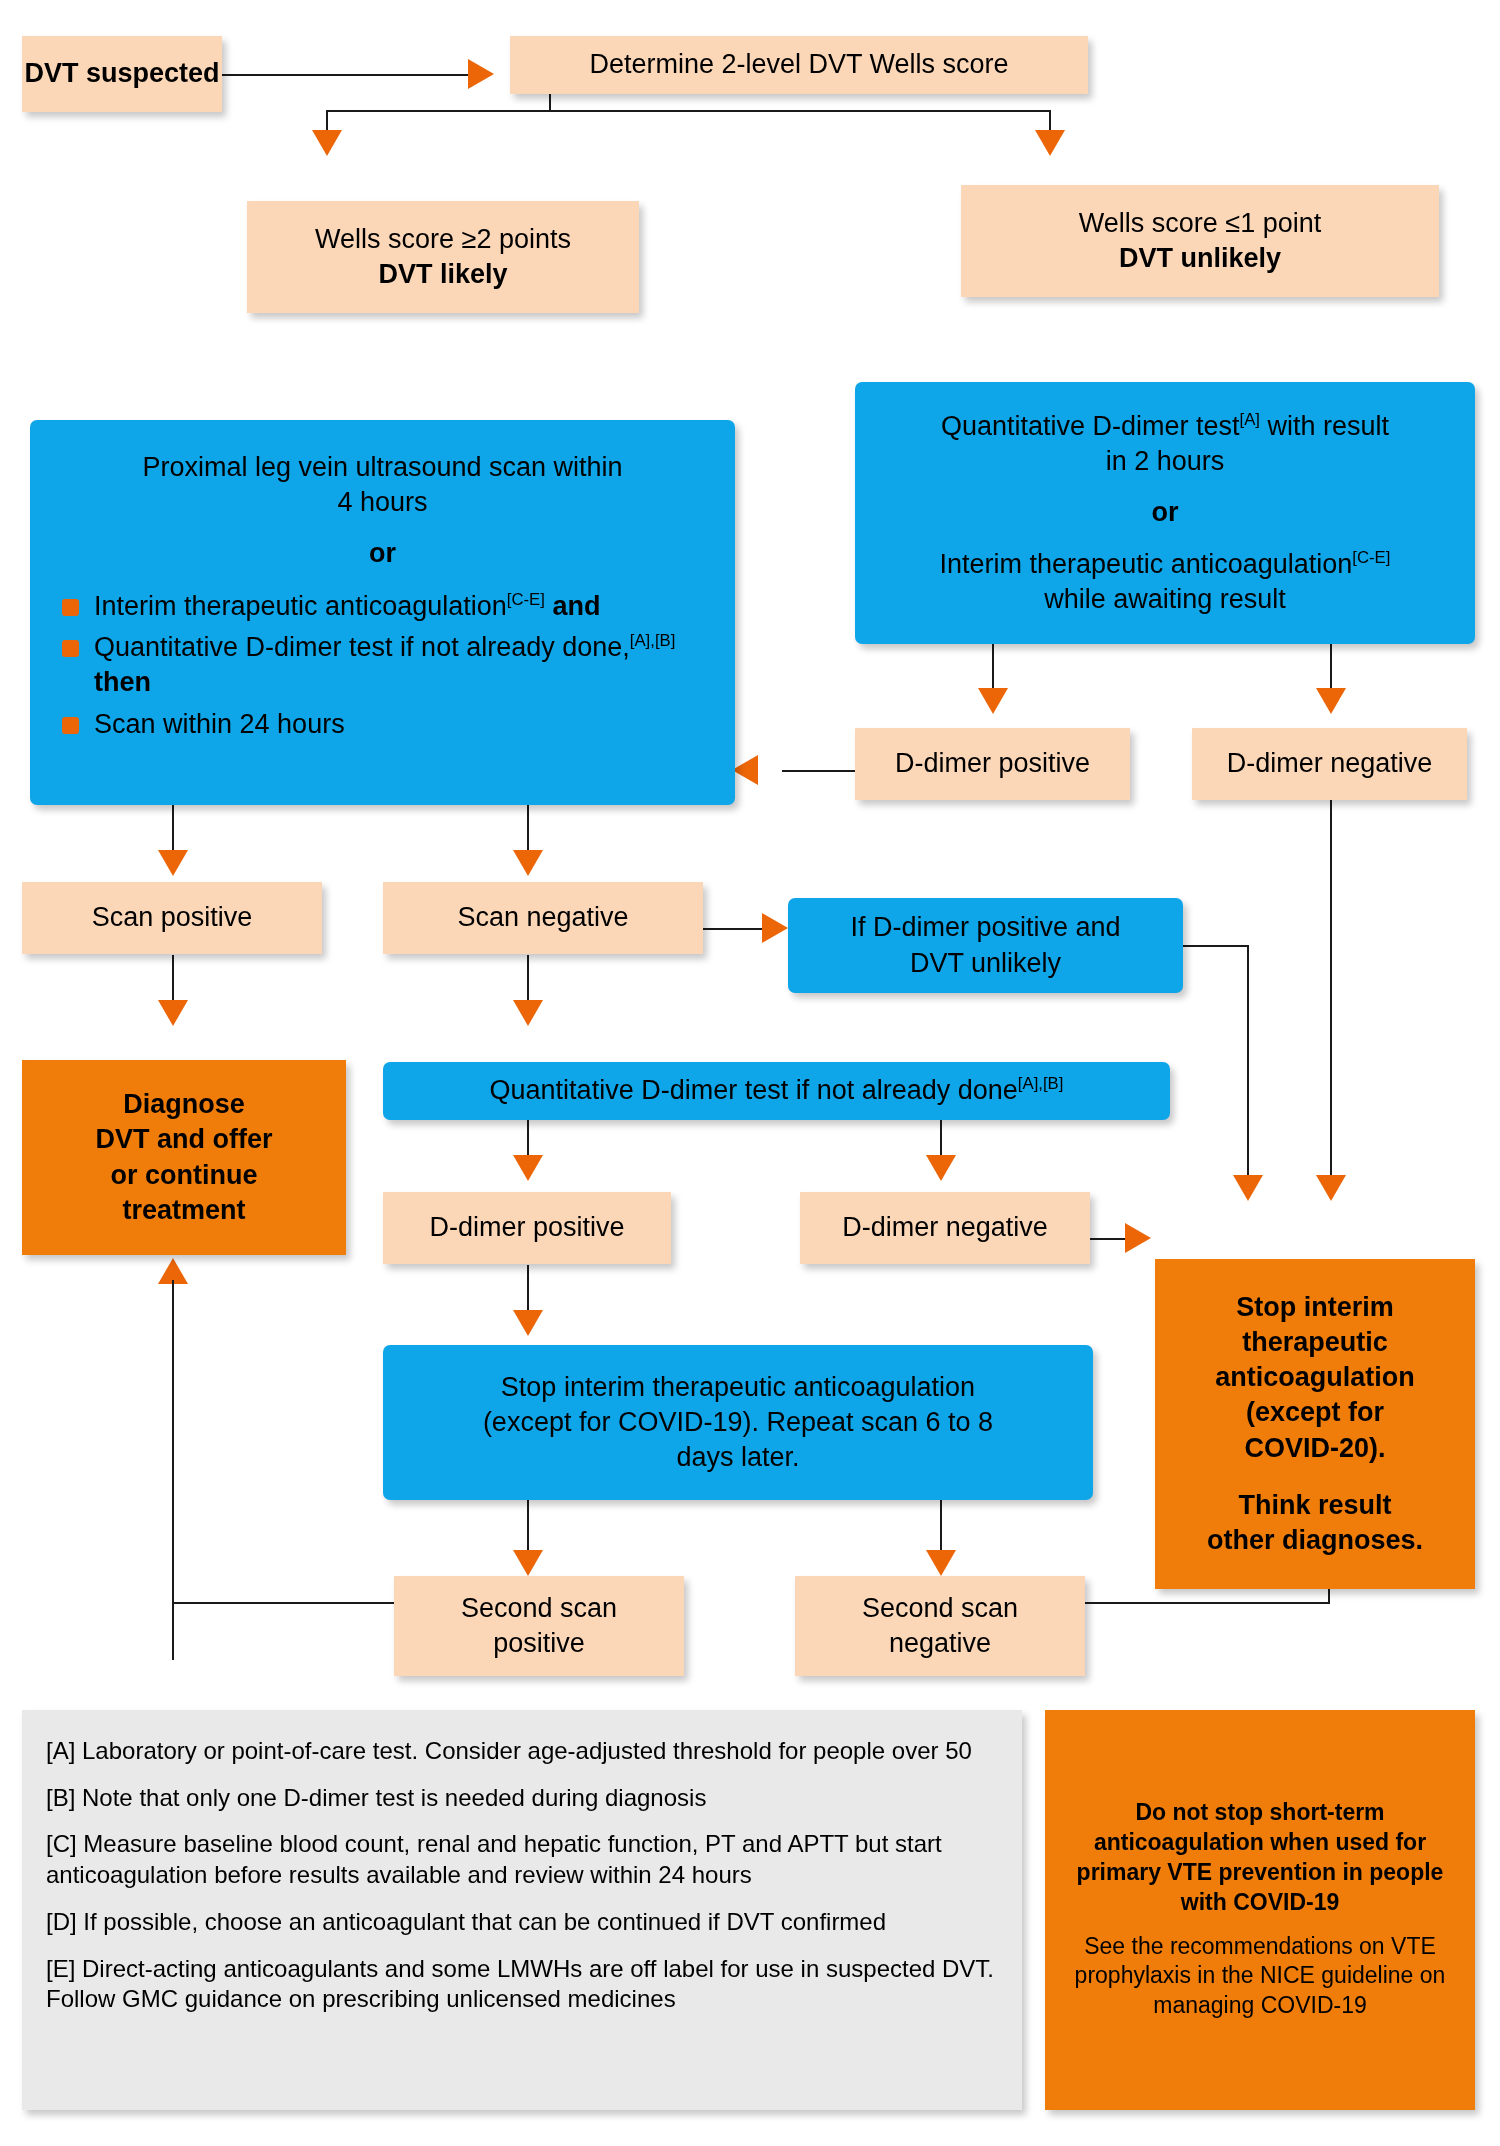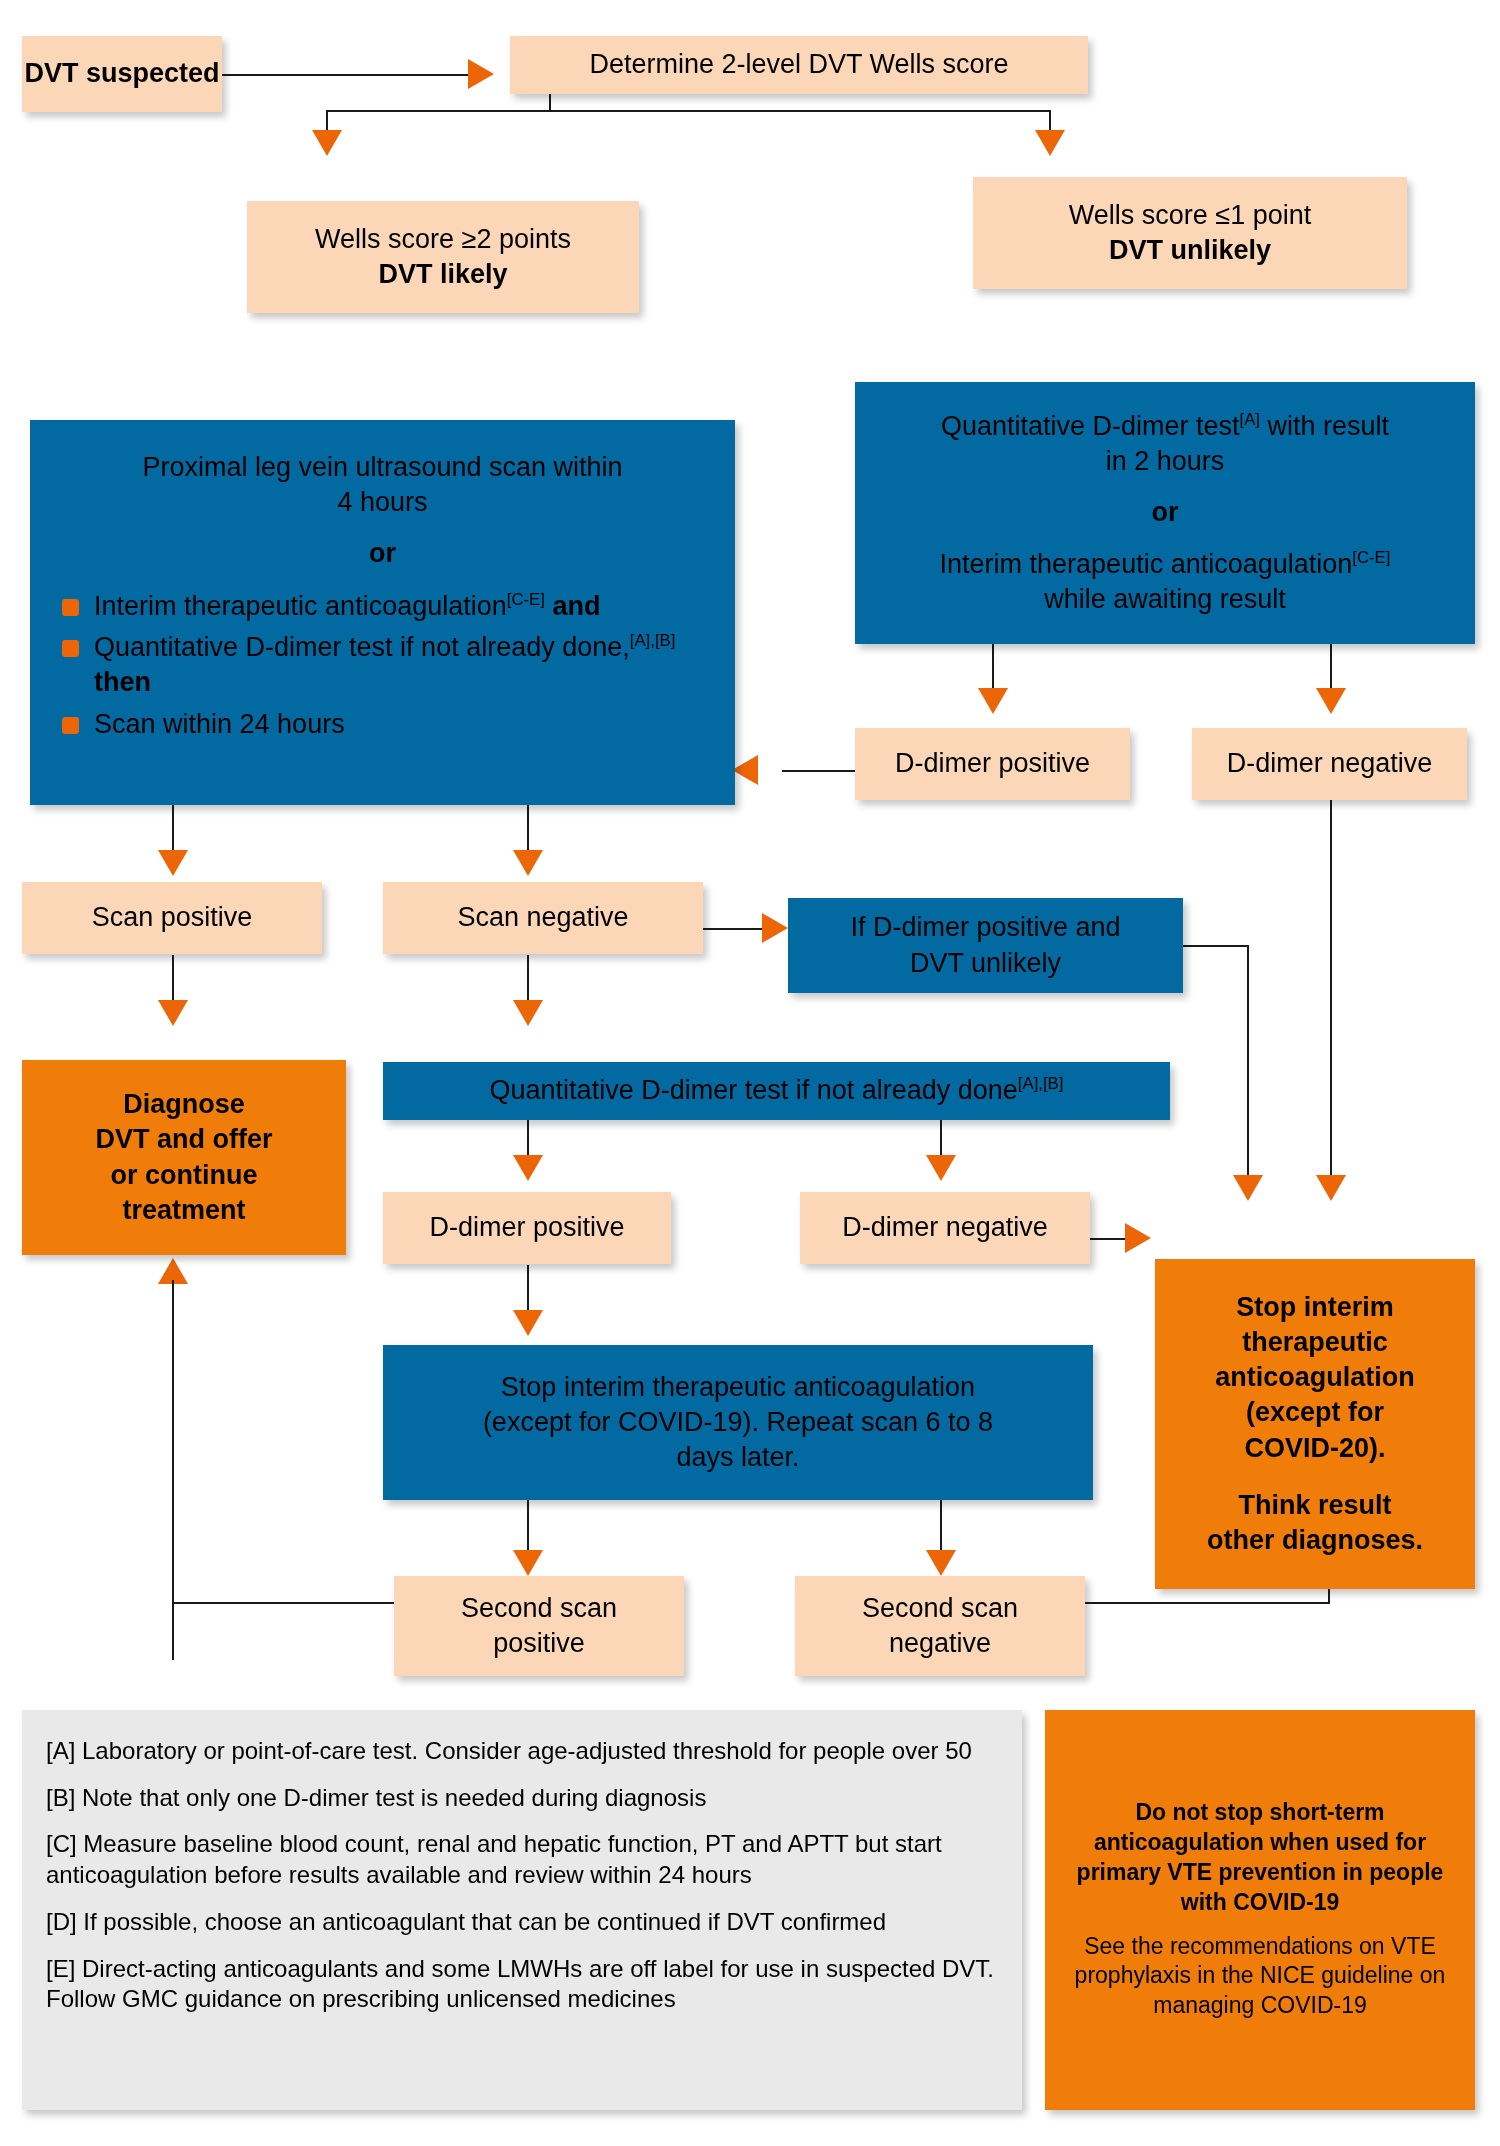--- a/index.html
+++ b/index.html
@@ -22,21 +22,21 @@
     position: absolute;
     box-sizing: border-box;
     display: flex;
     flex-direction: column;
     align-items: center;
     justify-content: center;
     text-align: center;
     line-height: 1.3;
     box-shadow: 4px 5px 7px rgba(0,0,0,0.22);
   }
-  .light { background: #0369a1; }
+  .light { background: #0ea5e9; border-radius: 7px; }
   .mid   { background: #fbd7b8; }
   .deep  { background: #f07d0a; }
   .grey  { background: #e9e9e9; box-shadow: 4px 5px 7px rgba(0,0,0,0.22); }
 
   .b-bold { font-weight: bold; }
   .txt { display: block; }
   .sub { font-size: 0.62em; vertical-align: super; }
 
   
   .vline, .hline {
@@ -180,21 +180,21 @@
 
   <div class="box mid" style="left:510px; top:36px; width:578px; height:58px; font-size:27px;">
     <span class="txt">Determine 2-level DVT Wells score</span>
   </div>
 
   <div class="box mid" style="left:247px; top:201px; width:392px; height:112px; font-size:27px;">
     <span class="txt">Wells score ≥2 points</span>
     <span class="txt b-bold">DVT likely</span>
   </div>
 
-  <div class="box mid" style="left:961px; top:177px; width:434px; height:112px; font-size:27px;margin-left:12px;">
+  <div class="box mid" style="left:961px; top:185px; width:478px; height:112px; font-size:27px;">
     <span class="txt">Wells score ≤1 point</span>
     <span class="txt b-bold">DVT unlikely</span>
   </div>
 
   <div class="box light" style="left:30px; top:420px; width:705px; height:385px; font-size:27px; align-items:stretch; justify-content:flex-start; padding:30px 24px;">
     <span class="txt" style="text-align:center;">Proximal leg vein ultrasound scan within</span>
     <span class="txt" style="text-align:center;">4 hours</span>
     <span class="txt b-bold" style="text-align:center; margin:16px 0 12px;">or</span>
     <ul class="bullets">
       <li><span>Interim therapeutic anticoagulation</span><span class="sub">[C-E]</span> <span class="b-bold">and</span></li>

